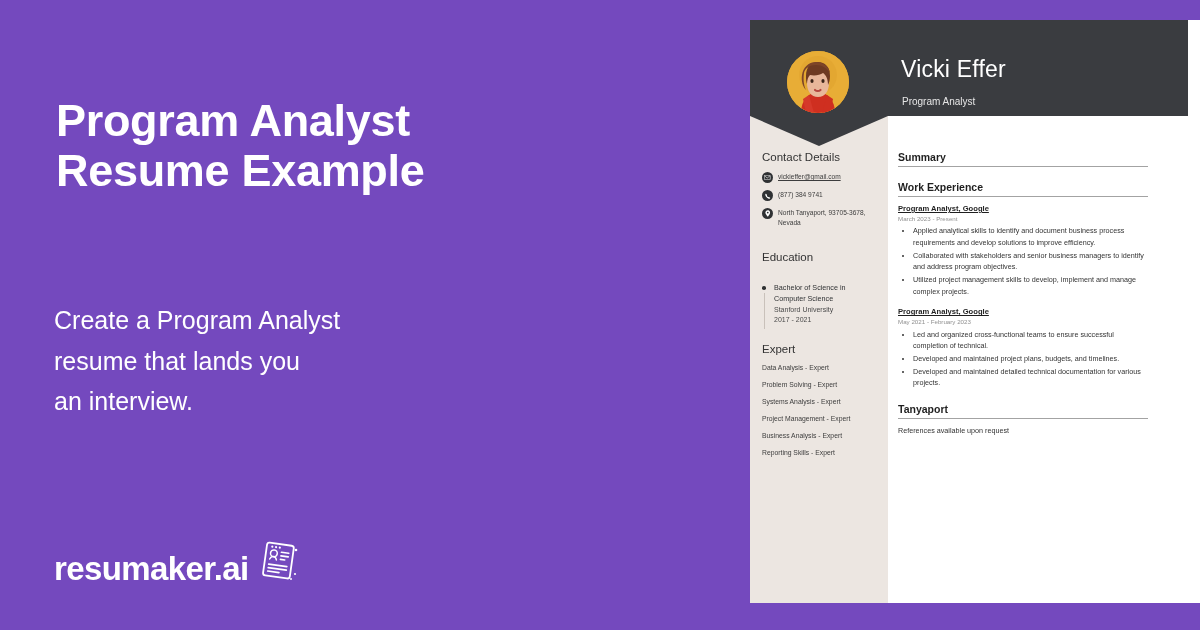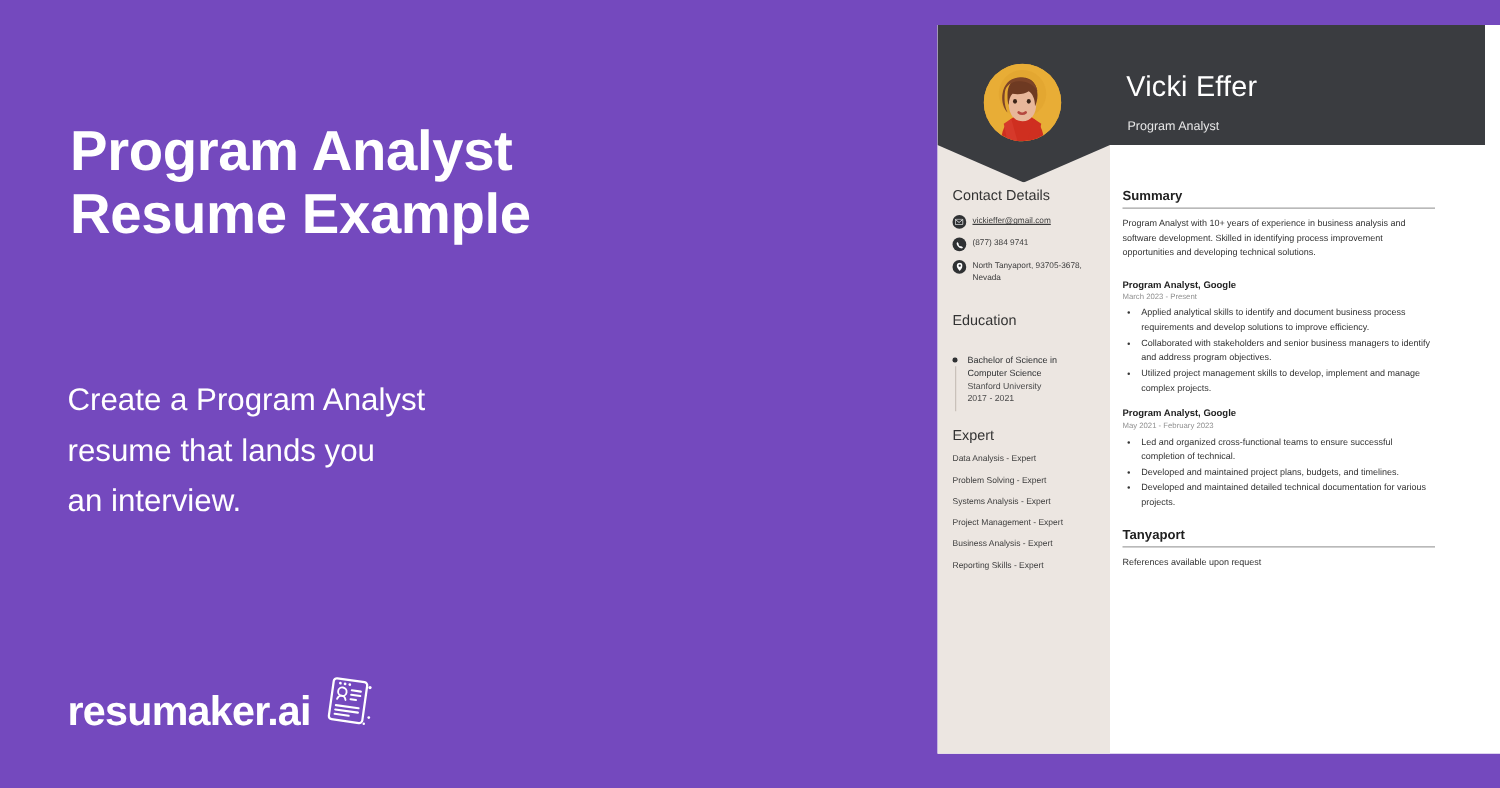--- a/index.html
+++ b/index.html
@@ -237,20 +237,21 @@
     font-size: 7.2px;
     color: #333333;
     line-height: 1.62;
   }
   .job { margin-bottom: 9px; }
   .job-title {
     font-size: 7.6px;
     font-weight: bold;
     color: #1f1f1f;
     line-height: 1.45;
+    text-decoration: underline;
   }
   .job-dates {
     font-size: 6.2px;
     color: #909090;
     line-height: 1.5;
     margin-bottom: 2px;
   }
   .job-ul {
     margin: 0;
     padding-left: 15px;
@@ -377,24 +378,24 @@
       <div class="skill-row">Systems Analysis - Expert</div>
       <div class="skill-row">Project Management - Expert</div>
       <div class="skill-row">Business Analysis - Expert</div>
       <div class="skill-row">Reporting Skills - Expert</div>
     </div>
 
     <div class="main-col">
 
       <div class="sec">
         <div class="sec-h">Summary</div>
-        <div class="sec-p">Program Analyst with 10+ years of experience in business analysis and software development. Skilled in identifying process improvement opportunities and developing technical solutions.</div>
       </div>
 
       <div class="sec">
+        <div class="sec-h">Work Experience</div>
 
         <div class="job">
           <div class="job-title">Program Analyst, Google</div>
           <div class="job-dates">March 2023 - Present</div>
           <ul class="job-ul">
             <li>Applied analytical skills to identify and document business process requirements and develop solutions to improve efficiency.</li>
             <li>Collaborated with stakeholders and senior business managers to identify and address program objectives.</li>
             <li>Utilized project management skills to develop, implement and manage complex projects.</li>
           </ul>
         </div>

